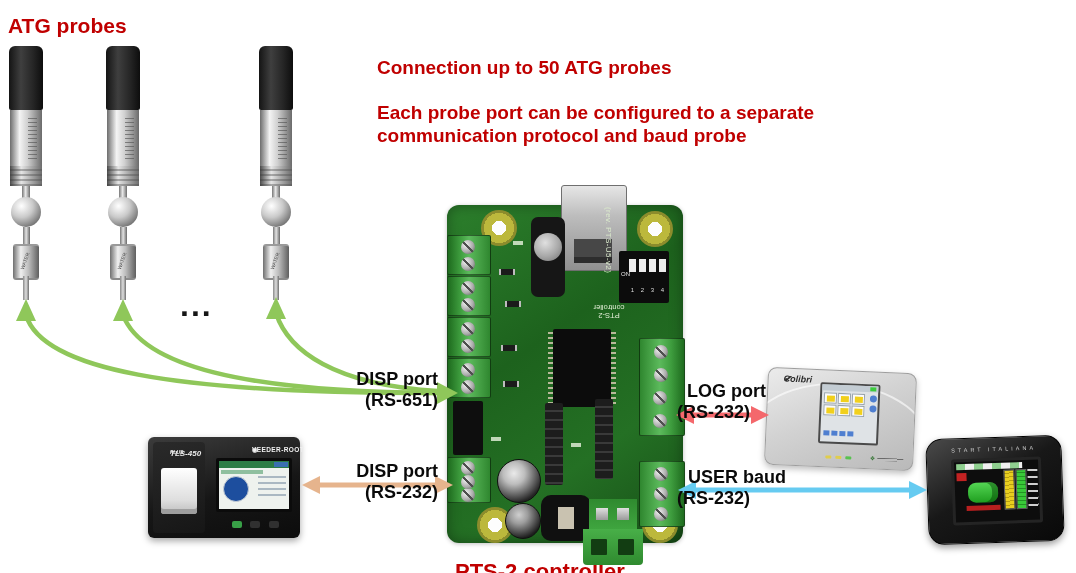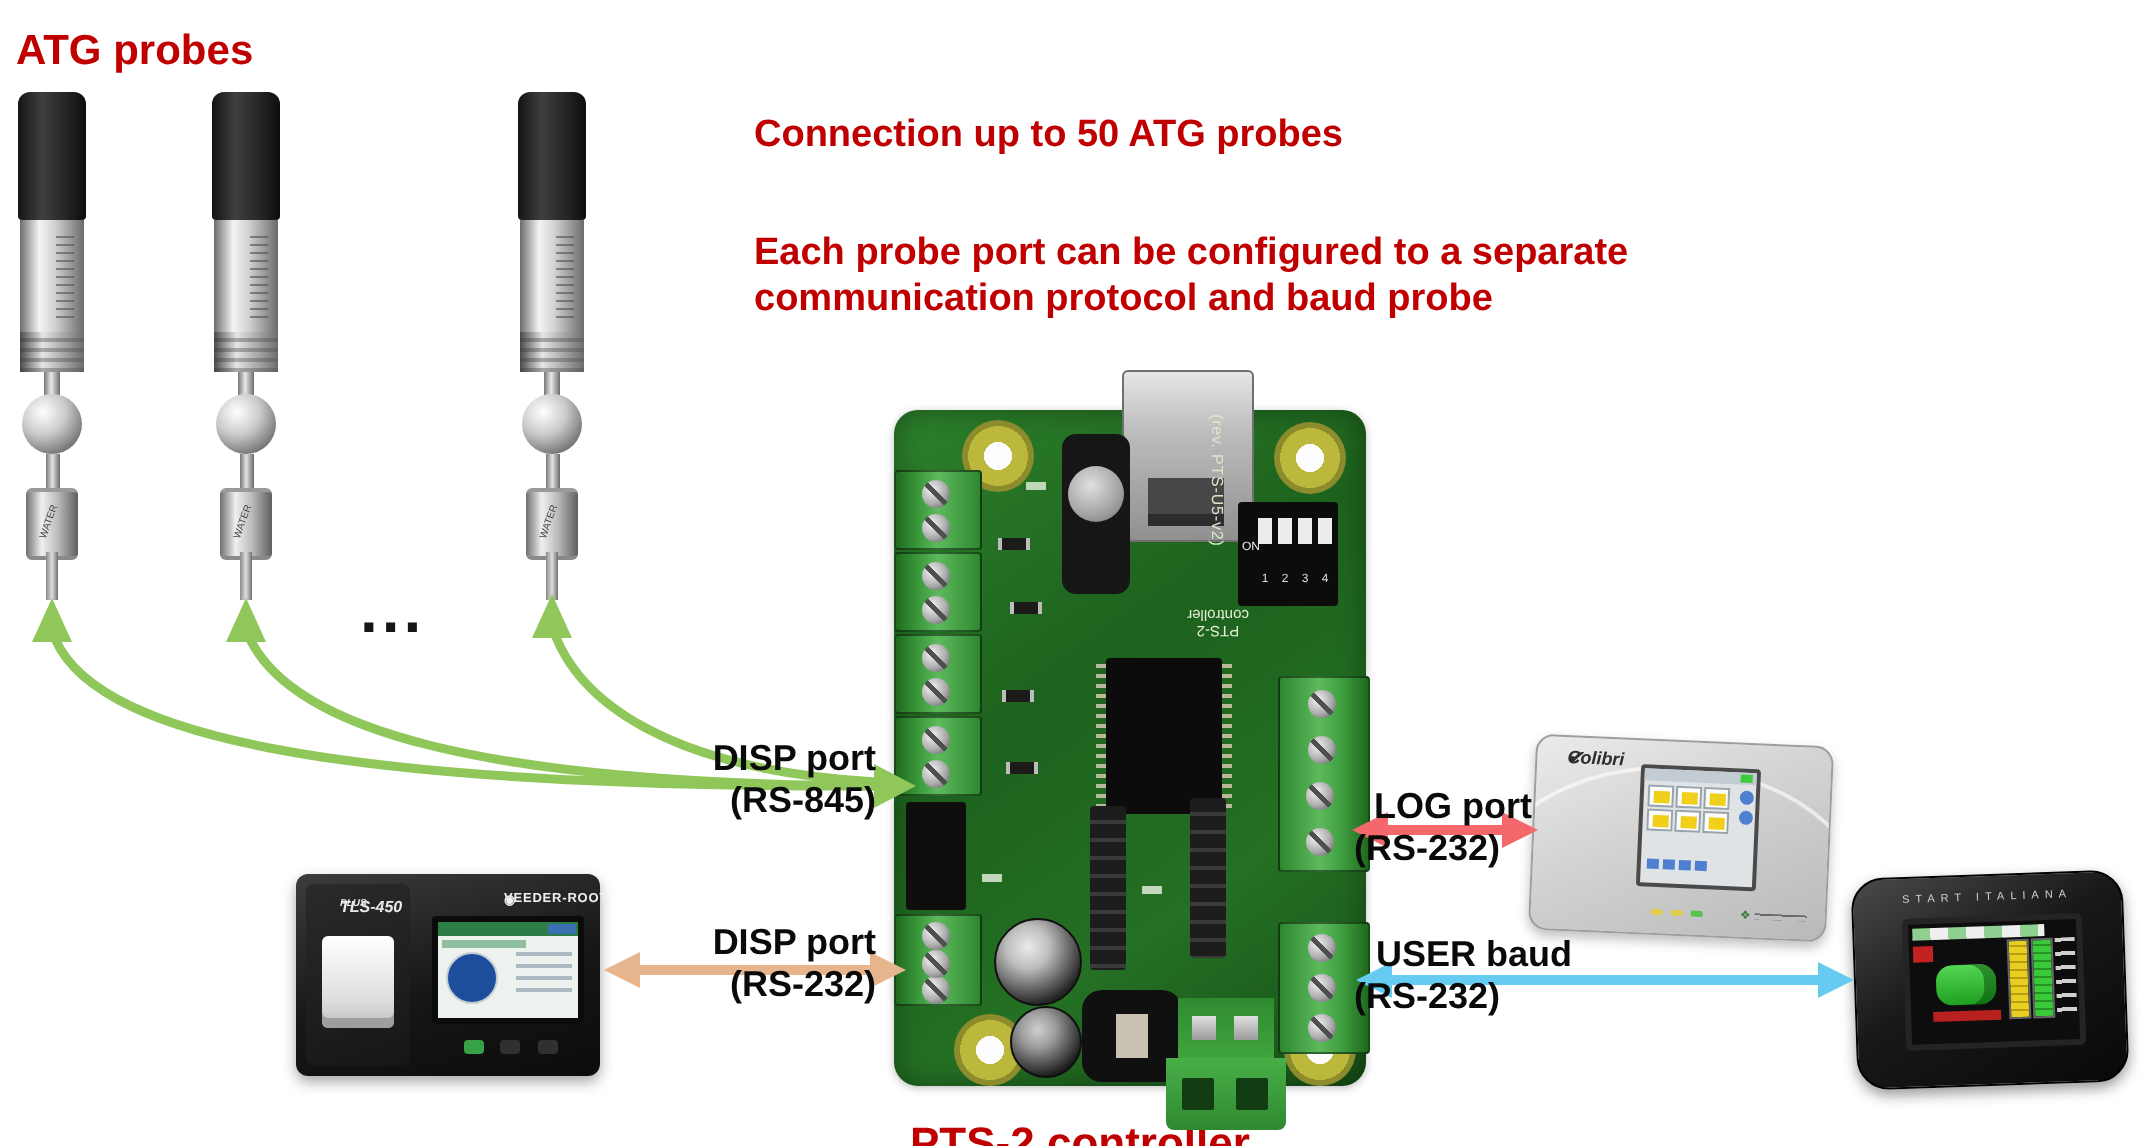--- a/index.html
+++ b/index.html
@@ -3,31 +3,31 @@
 <meta charset="utf-8">
 <style>
   html,body{margin:0;padding:0;background:#fff;}
   #canvas{position:relative;width:1076px;height:573px;background:#fff;overflow:hidden;
           font-family:"Liberation Sans",sans-serif;margin-top:13px;}
 
   
   .red-head{position:absolute;color:#C00000;font-weight:bold;}
   #atg-probes-title{left:8px;top:1px;font-size:21px;}
   #note1{left:377px;top:44px;font-size:19px;text-align:center;}
-  #note2{left:377px;top:102px;font-size:19px;line-height:23px;}
+  #note2{left:377px;top:88px;font-size:19px;line-height:23px;}
   #pts2-caption{left:455px;top:546px;font-size:22px;}
   #consoles-caption{left:926px;top:536px;font-size:22px;}
   #dots{position:absolute;left:180px;top:274px;font-size:32px;font-weight:bold;color:#161616;letter-spacing:2px;}
 
   
   .port-label{position:absolute;font-weight:bold;font-size:18px;color:#0a0a0a;line-height:21px;z-index:6;}
   .port-label span{display:block;}
   #lbl-disp485{left:330px;top:356px;width:108px;text-align:right;}
   #lbl-disp232{left:330px;top:448px;width:108px;text-align:right;}
-  #lbl-log{left:677px;top:380px;}
+  #lbl-log{left:677px;top:368px;}
   #lbl-log .l1{padding-left:10px;}
   #lbl-user{left:677px;top:454px;}
   #lbl-user .l1{padding-left:11px;}
 
   
   .probe{position:absolute;top:33px;width:36px;height:254px;}
   #probe-1{left:8px;} #probe-2{left:105px;} #probe-3{left:258px;}
   .probe div{position:absolute;}
   .p-cap{left:1px;top:0;width:34px;height:64px;border-radius:6px 6px 2px 2px;
          background:linear-gradient(90deg,#141414,#3f3f3f 35%,#262626 70%,#0d0d0d);}
@@ -394,21 +394,21 @@
     </g>
     <g>
       <line class="fatline" x1="692" y1="477" x2="914" y2="477" stroke="#66CBF1"></line>
       <polygon points="678,477 696,468 696,486" fill="#66CBF1"></polygon>
       <polygon points="927,477 909,468 909,486" fill="#66CBF1"></polygon>
     </g>
   </svg>
 
   <div id="lbl-disp485" class="port-label">
     <span class="l1">DISP port</span>
-    <span class="l2">(RS-845)</span>
+    <span class="l2">(RS-651)</span>
   </div>
   <div id="lbl-disp232" class="port-label">
     <span class="l1">DISP port</span>
     <span class="l2">(RS-232)</span>
   </div>
   <div id="lbl-log" class="port-label">
     <span class="l1">LOG port</span>
     <span class="l2">(RS-232)</span>
   </div>
   <div id="lbl-user" class="port-label">

